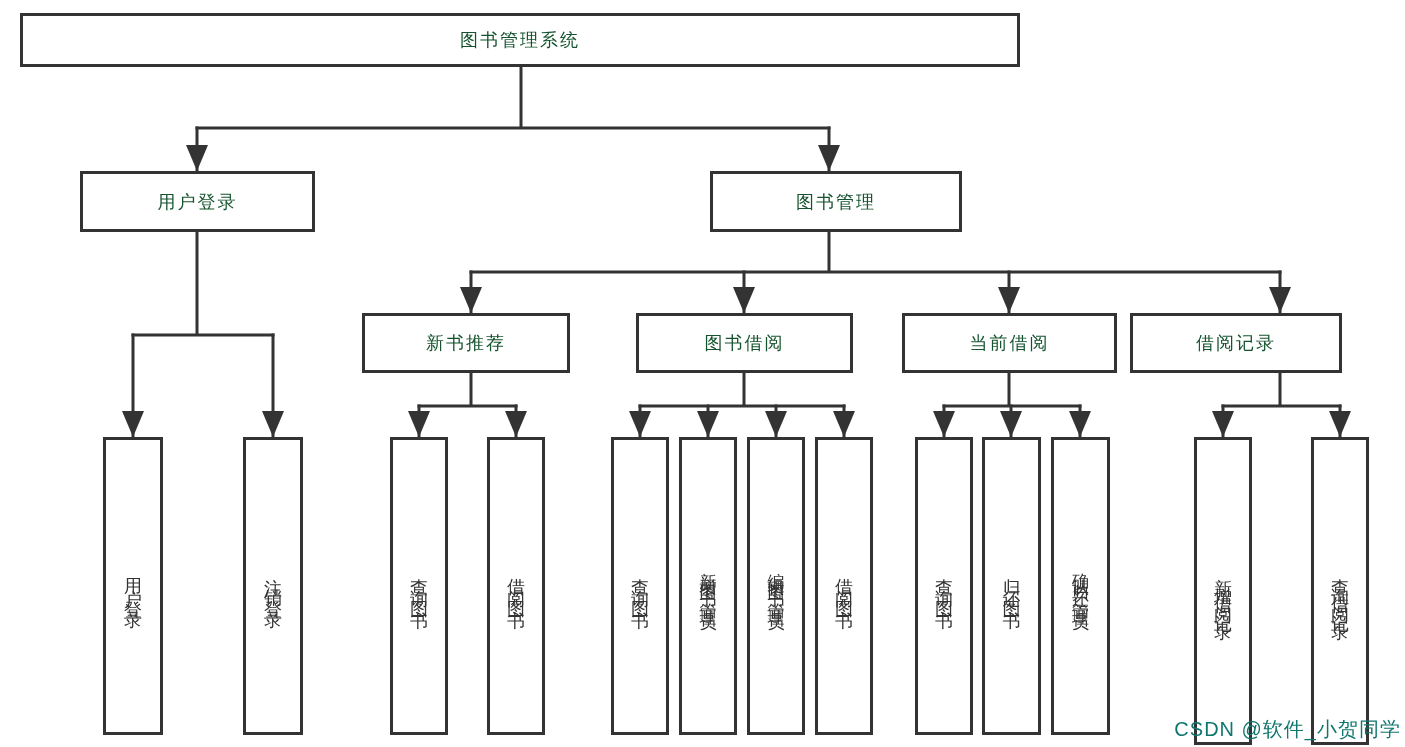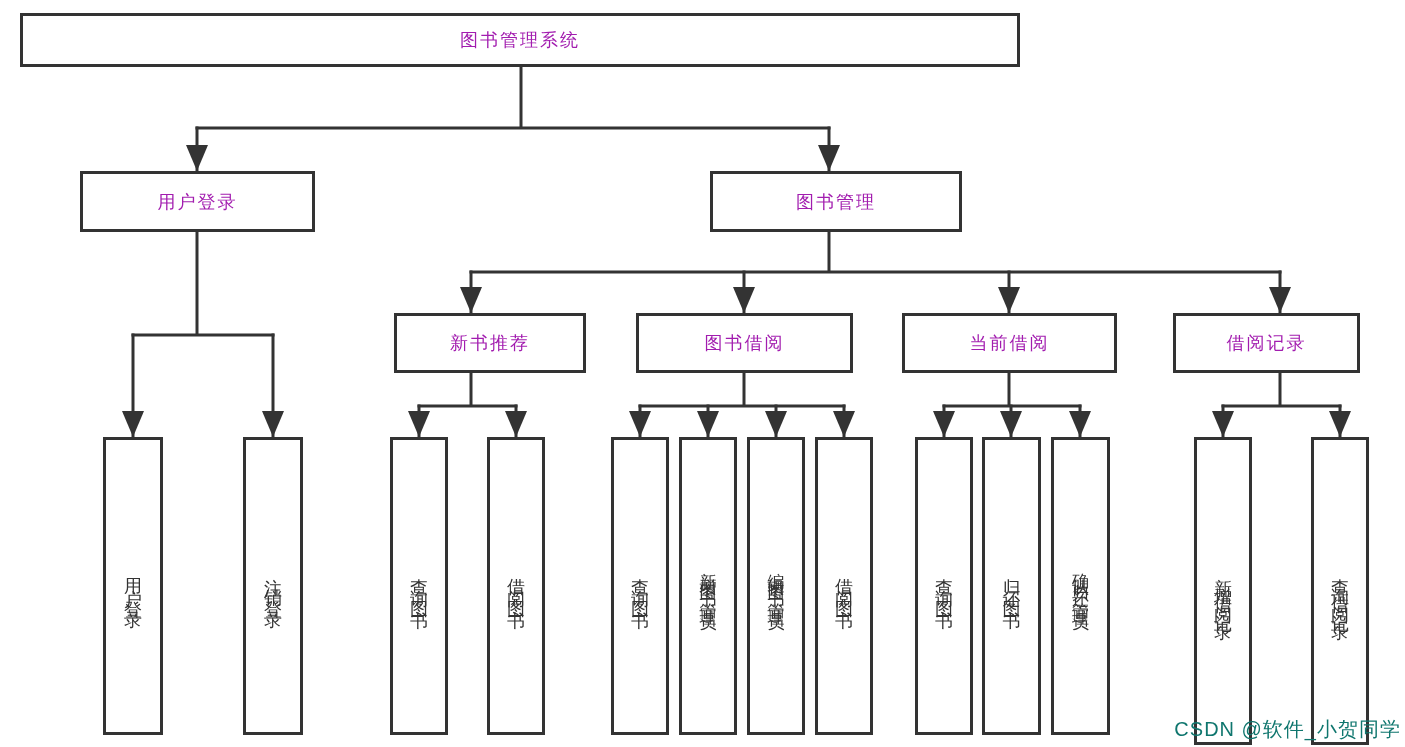--- a/index.html
+++ b/index.html
@@ -23,21 +23,21 @@
   .hnode {
     position: absolute;
     box-sizing: border-box;
     border: 3px solid #333333;
     background: #ffffff;
     display: flex;
     align-items: center;
     justify-content: center;
     font-size: 18px;
     letter-spacing: 2px;
-    color: #a21caf;
+    color: #14532d;
     white-space: nowrap;
   }
   .vnode {
     position: absolute;
     box-sizing: border-box;
     border: 3px solid #333333;
     background: #ffffff;
     display: flex;
     align-items: center;
     justify-content: center;
@@ -120,30 +120,30 @@
     <span>图书管理系统</span>
   </div>
 
   <div class="hnode" style="left:80px; top:171px; width:235px; height:61px;">
     <span>用户登录</span>
   </div>
   <div class="hnode" style="left:710px; top:171px; width:252px; height:61px;">
     <span>图书管理</span>
   </div>
 
-  <div class="hnode" style="left:362px; top:313px; width:192px; height:60px;margin-left:32px;">
+  <div class="hnode" style="left:362px; top:313px; width:208px; height:60px;">
     <span>新书推荐</span>
   </div>
   <div class="hnode" style="left:636px; top:313px; width:217px; height:60px;">
     <span>图书借阅</span>
   </div>
   <div class="hnode" style="left:902px; top:313px; width:215px; height:60px;">
     <span>当前借阅</span>
   </div>
-  <div class="hnode" style="left:1173px; top:313px; width:187px; height:60px;">
+  <div class="hnode" style="left:1130px; top:313px; width:212px; height:60px;">
     <span>借阅记录</span>
   </div>
 
   <div class="vnode" style="left:103px; top:437px; width:60px; height:298px;">
     <span class="vtext">用户登录</span>
   </div>
   <div class="vnode" style="left:243px; top:437px; width:60px; height:298px;">
     <span class="vtext">注销登录</span>
   </div>
 

